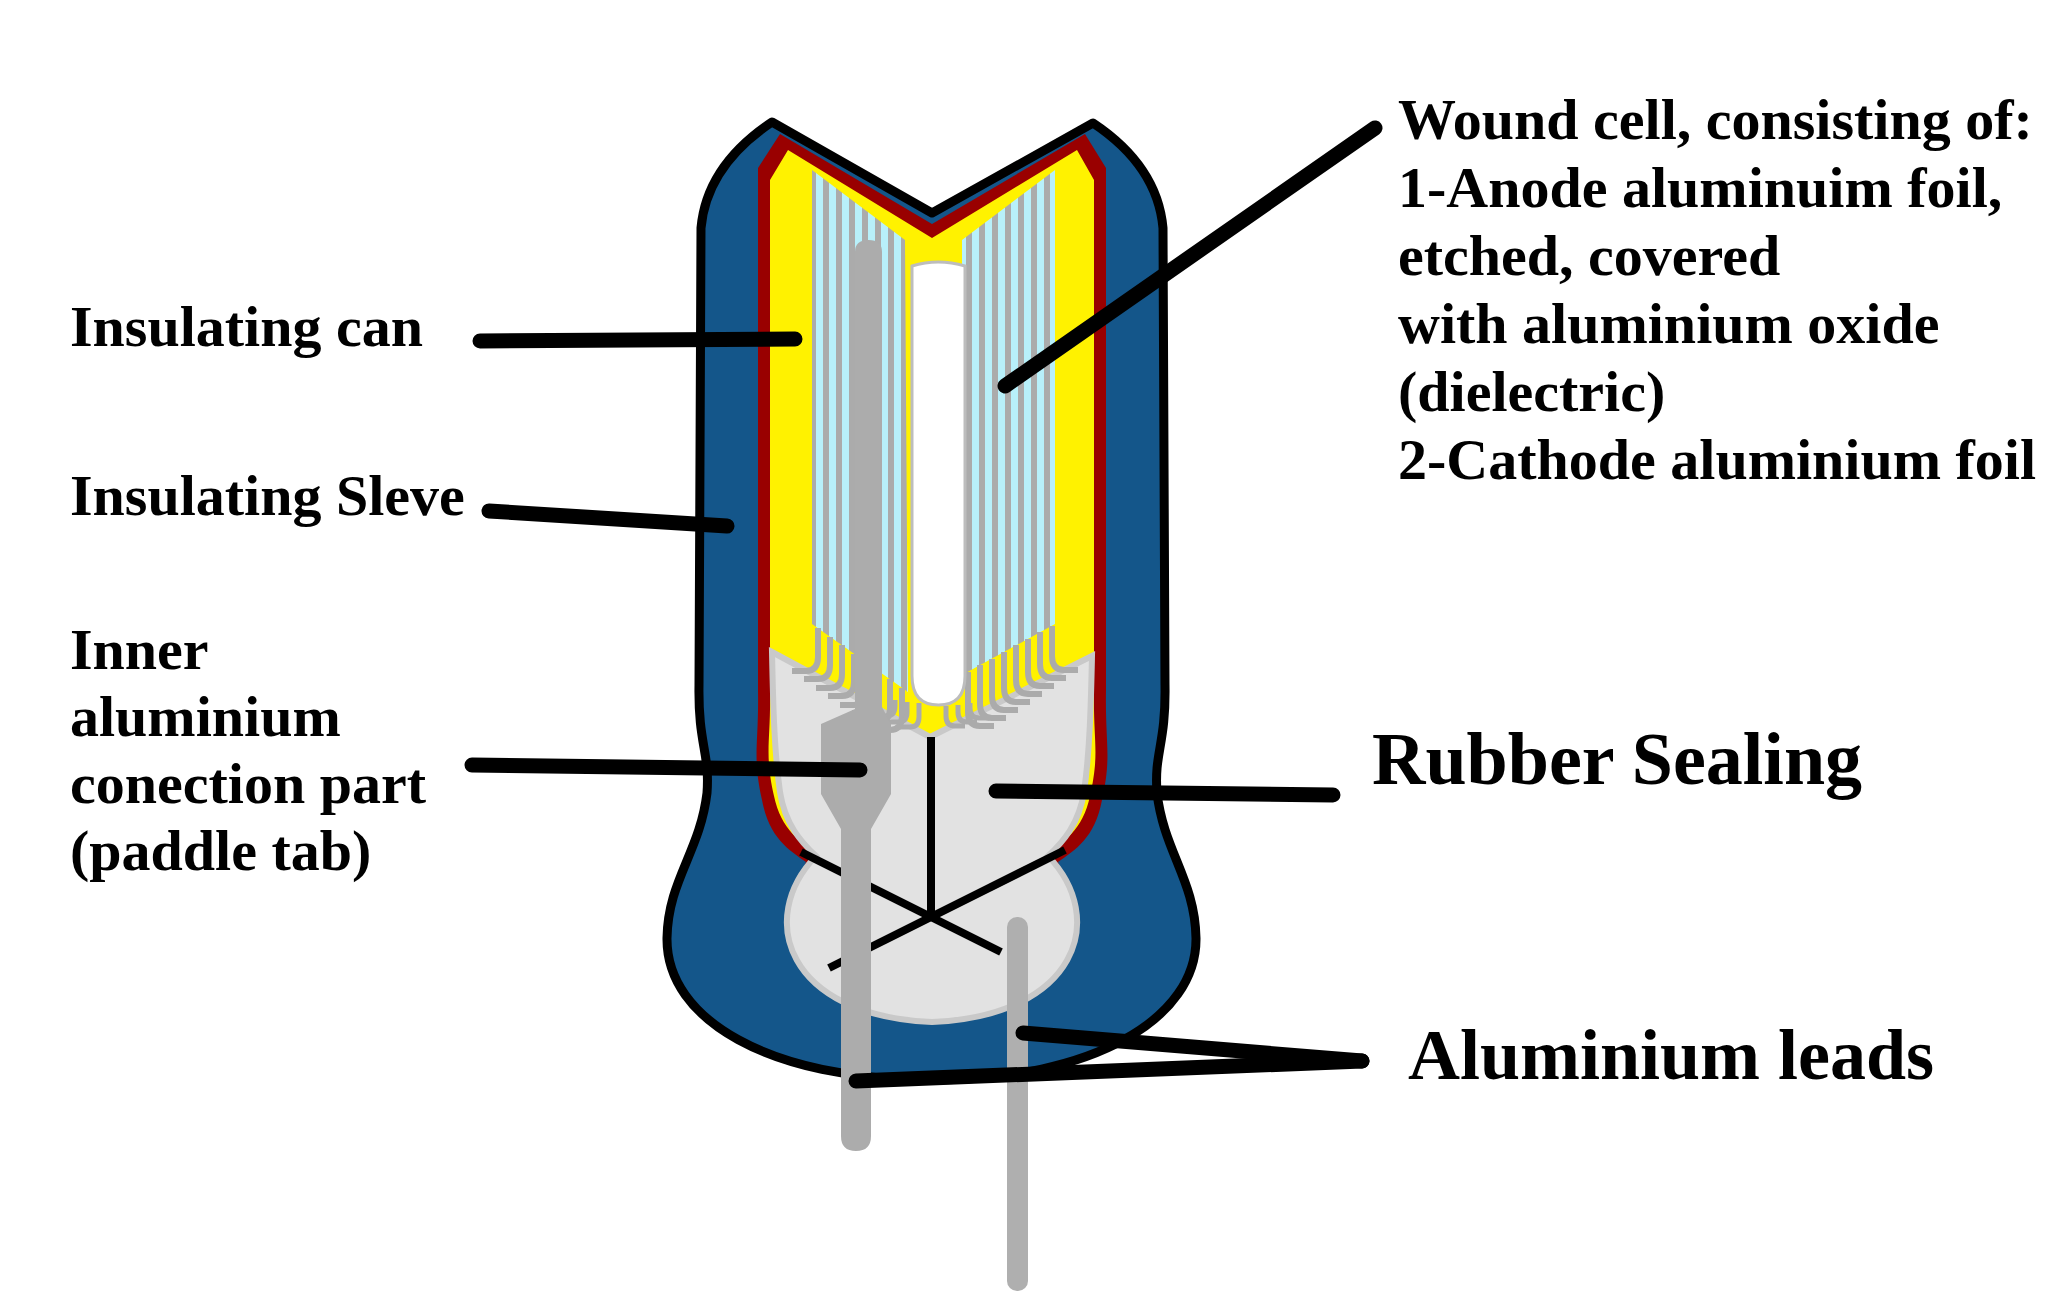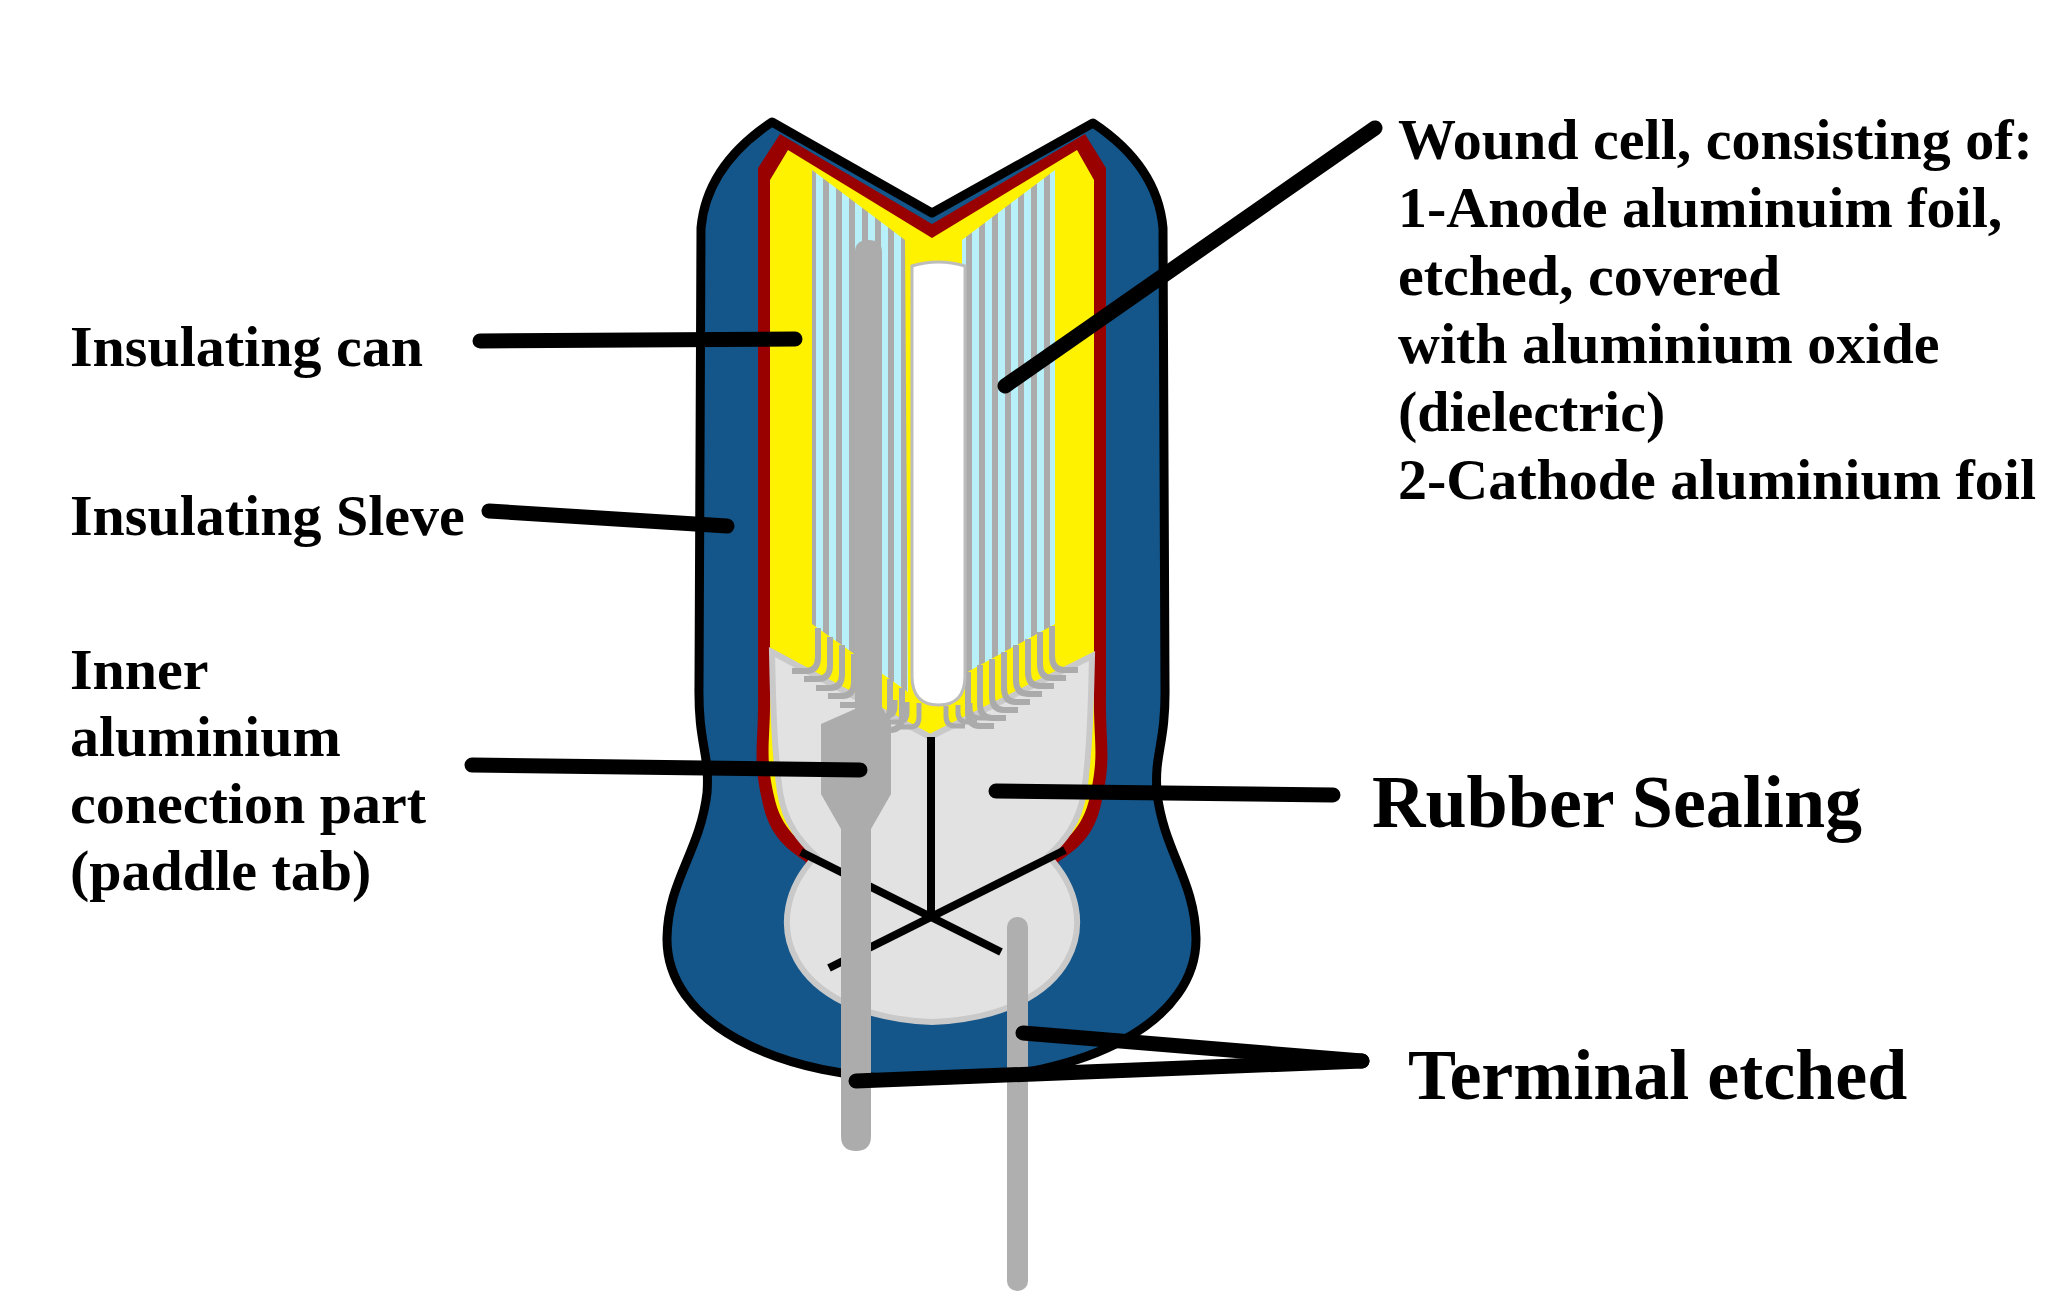--- a/index.html
+++ b/index.html
@@ -10,21 +10,20 @@
     overflow:hidden;
     font-family:"Liberation Serif","DejaVu Serif",serif;
   }
   .stage svg{position:absolute;left:0;top:0;}
   .lbl{
     position:absolute;
     font-weight:bold;
     color:#000;
     white-space:pre-line;
     line-height:1.05;
-    margin-top:20px;
   }
   .lbl-left{font-size:58px;}
   .lbl-multiline{line-height:67px;}
   .lbl-wound{font-size:58px;line-height:68px;}
   .lbl-big{font-size:74px;}
 </style>
 </head>
 <body>
 
 <div class="stage">
@@ -162,16 +161,16 @@
 conection part
 (paddle tab)</div>
 
   <div class="lbl lbl-wound" style="left:1398px;top:86px">Wound cell, consisting of:
 1-Anode aluminuim foil,
 etched, covered
 with aluminium oxide
 (dielectric)
 2-Cathode aluminium foil</div>
 
-  <div class="lbl lbl-big" style="left:1372px;top:744px">Rubber Sealing</div>
+  <div class="lbl lbl-big" style="left:1372px;top:721px">Rubber Sealing</div>
 
-  <div class="lbl lbl-big" style="left:1408px;top:1018px;font-size:72px">Terminal etched</div>
+  <div class="lbl lbl-big" style="left:1408px;top:1018px;font-size:72px">Aluminium leads</div>
 </div>
 
 </body></html>

